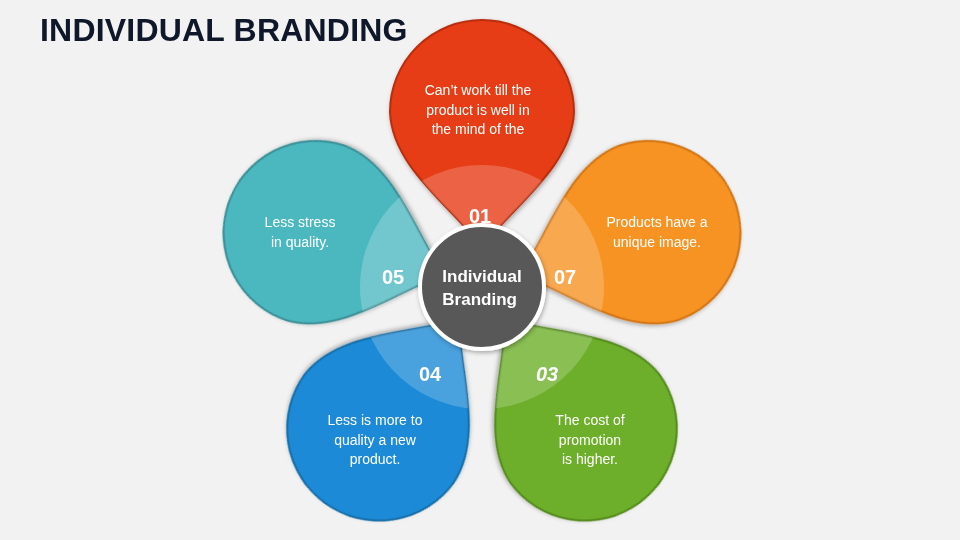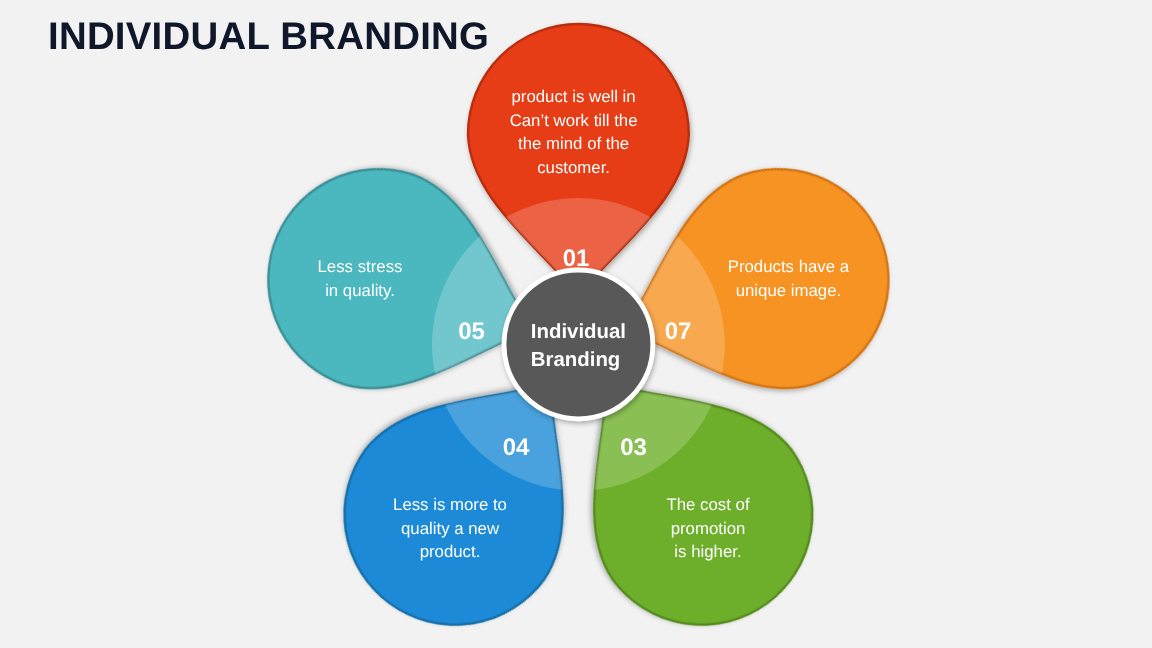--- a/index.html
+++ b/index.html
@@ -53,29 +53,28 @@
       <use href="#petal-shape" fill="#e63c16" stroke="#b92e0f" stroke-width="2" filter="url(#shadow)"></use>
       <use href="#petal-shape" fill="#ffffff" fill-opacity="0.2" clip-path="url(#ring-clip)"></use>
     </g>
 
     <circle cx="0" cy="0" r="62" fill="#595959" stroke="#ffffff" stroke-width="4" filter="url(#shadow)"></circle>
   </g>
 </svg>
 
 <div class="num" style="left:480px; top:203px;">01</div>
 <div class="num" style="left:565px; top:264px;">07</div>
-<div class="num" style="left:528px; top:361px;">03</div>
+<div class="num" style="left:547px; top:361px;font-style:italic;">03</div>
 <div class="num" style="left:430px; top:361px;">04</div>
 <div class="num" style="left:393px; top:264px;">05</div>
 
 <div class="petal-text" style="left:478px; top:110px;">
+  <div>Can’t work till the</div>
   <div>product is well in</div>
-  <div>Can’t work till the</div>
   <div>the mind of the</div>
-  <div>customer.</div>
 </div>
 <div class="petal-text" style="left:657px; top:232px;">
   <div>Products have a</div>
   <div>unique image.</div>
 </div>
 <div class="petal-text" style="left:590px; top:440px;">
   <div>The cost of</div>
   <div>promotion</div>
   <div>is higher.</div>
 </div>

